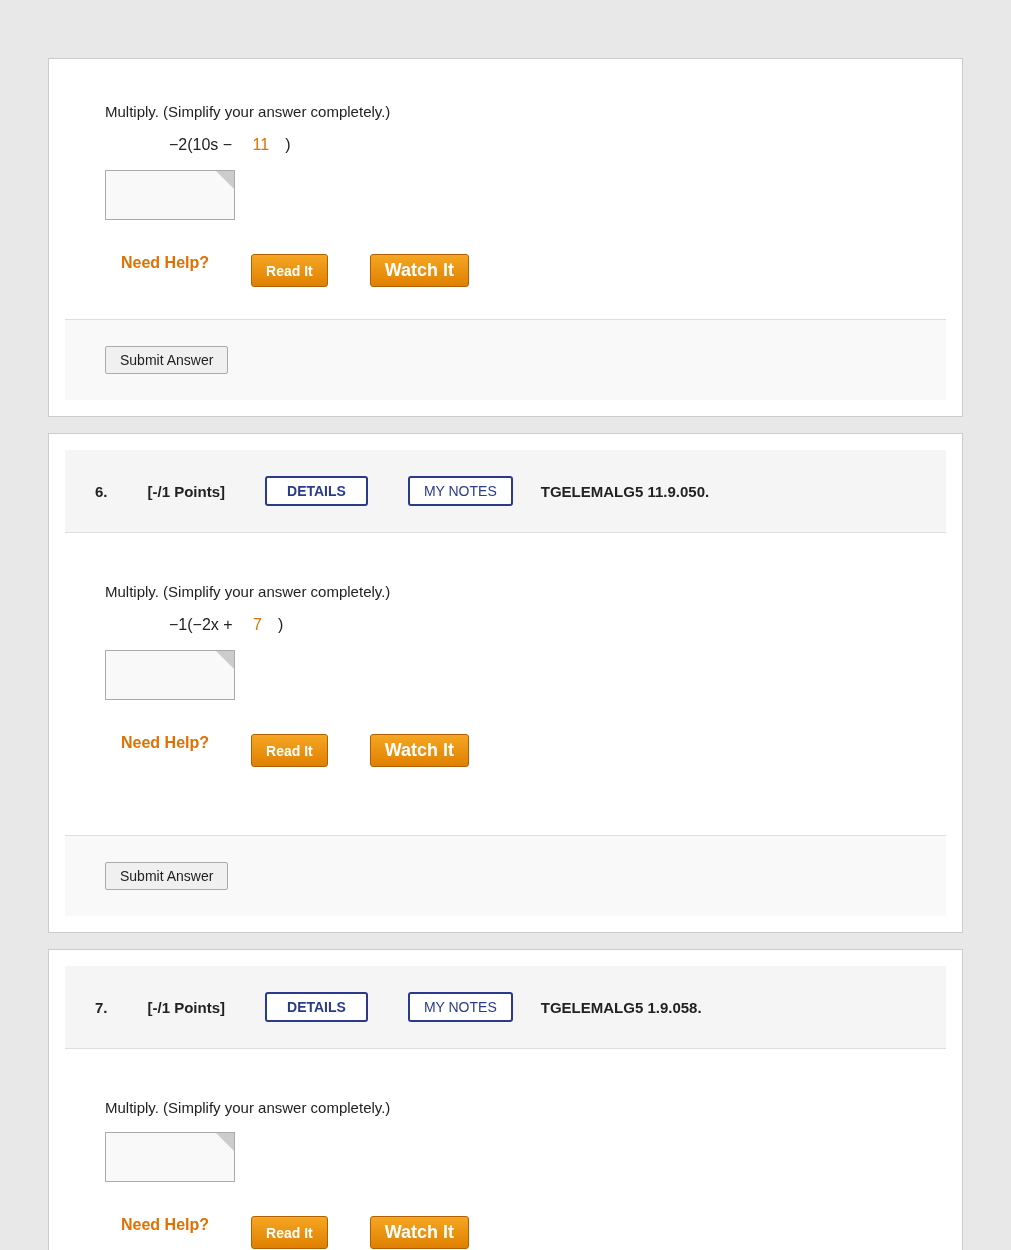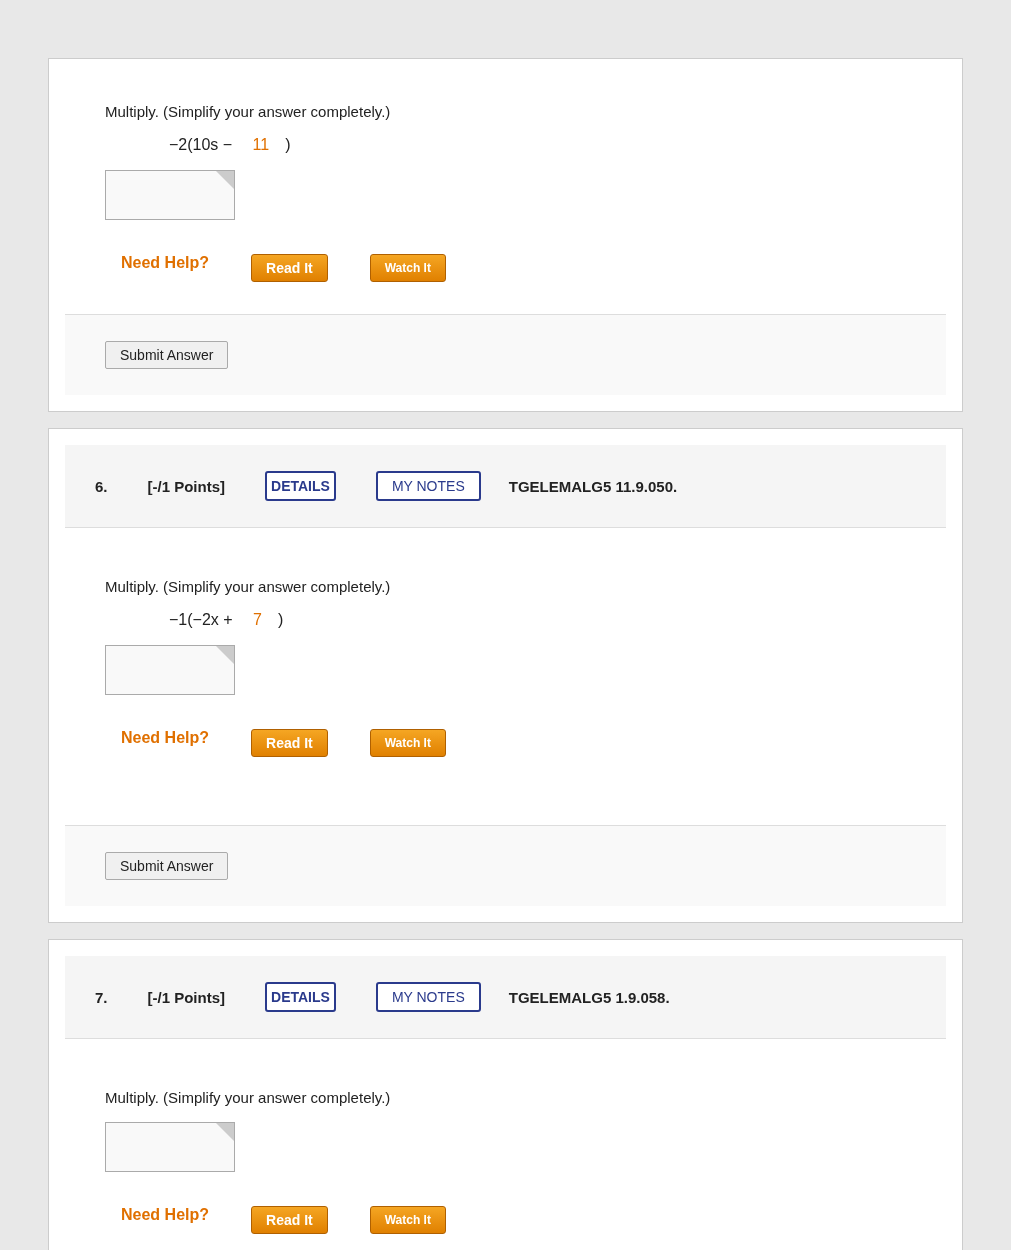--- a/index.html
+++ b/index.html
@@ -37,21 +37,21 @@
       font-weight: bold;
       color: #222;
       white-space: nowrap;
     }
     .btn-details {
       border: 2px solid #2a3a8c;
       background: #fff;
       color: #2a3a8c;
       font-weight: bold;
       font-size: 14px;
-      padding: 5px 4px;
+      padding: 5px 20px;
       cursor: pointer;
       border-radius: 3px;
     }
     .btn-my-notes {
       border: 2px solid #2a3a8c;
       background: #fff;
       color: #2a3a8c;
       font-weight: normal;
       font-size: 14px;
       padding: 5px 14px;
@@ -125,21 +125,21 @@
       font-size: 14px;
       font-weight: bold;
       padding: 5px 14px;
       cursor: pointer;
       border-radius: 3px;
     }
     .btn-watch-it {
       background: linear-gradient(to bottom, #f5a623, #e08000);
       border: 1px solid #b06000;
       color: #fff;
-      font-size: 12px;
+      font-size: 18px;
       font-weight: bold;
       padding: 5px 14px;
       cursor: pointer;
       border-radius: 3px;
     }
 
     
     .submit-row {
       border-top: 1px solid #ddd;
       padding: 10px 24px;

